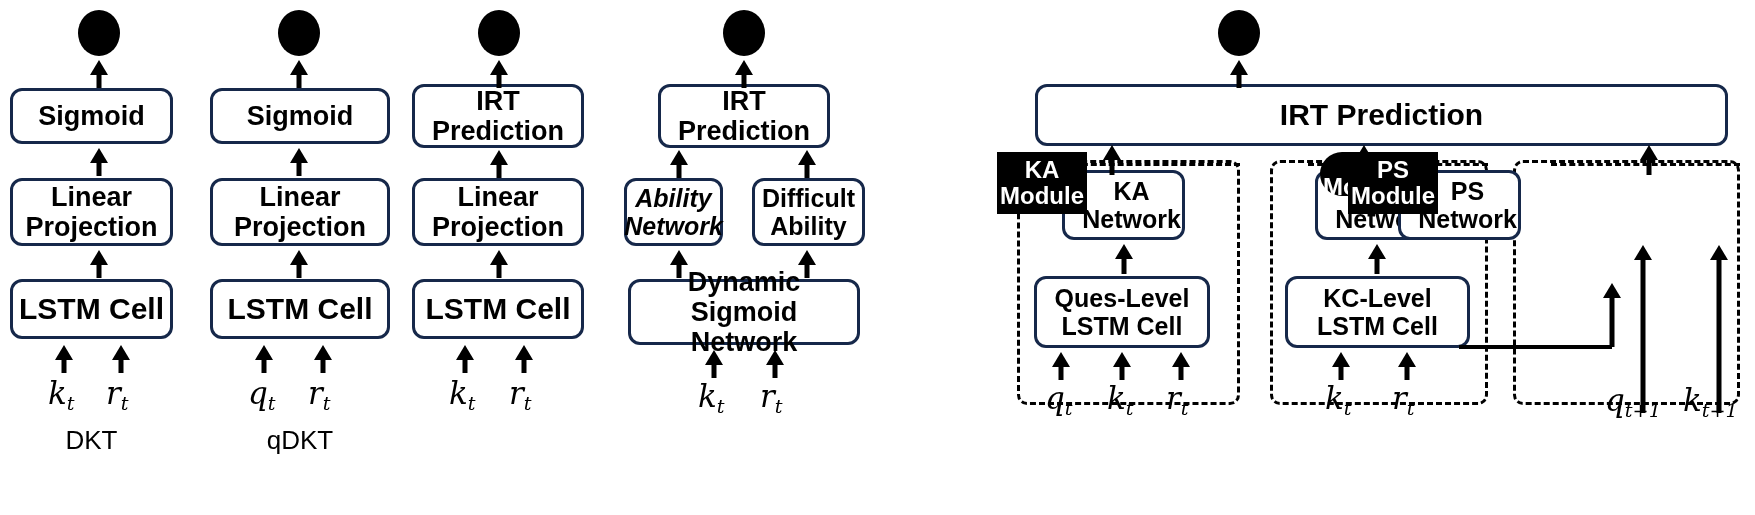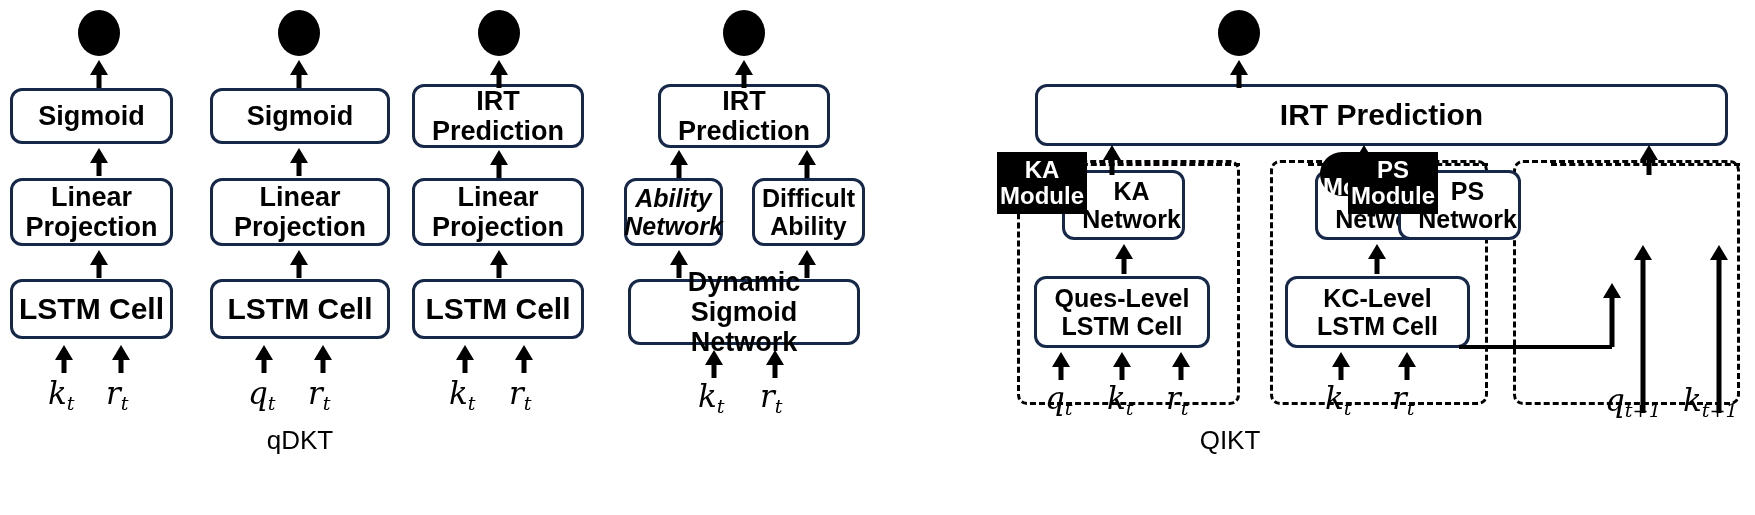--- a/index.html
+++ b/index.html
@@ -158,20 +158,21 @@
   <div class="arrow" style="left:55px; top:345px; width:18px; height:28px;">
     <div class="head"></div>
       <div class="stem" style="width:5px; height:16px;"></div>
   </div>
   <div class="arrow" style="left:112px; top:345px; width:18px; height:28px;">
     <div class="head"></div>
       <div class="stem" style="width:5px; height:16px;"></div>
   </div>
   <div class="mathlabel" style="left:48px; top:375px;">k<sub>t</sub></div>
   <div class="mathlabel" style="left:106px; top:375px;">r<sub>t</sub></div>
+  <div class="caption" style="left:0px; top:425px; width:183px;">DKT</div>
 
   <div class="dot" style="left:278px; top:10px; width:42px; height:46px;"></div>
   <div class="arrow" style="left:290px; top:60px; width:18px; height:28px;">
     <div class="head"></div>
       <div class="stem" style="width:5px; height:16px;"></div>
   </div>
   <div class="box med" style="left:210px; top:88px; width:180px; height:56px;">Sigmoid</div>
   <div class="arrow" style="left:290px; top:148px; width:18px; height:28px;">
     <div class="head"></div>
       <div class="stem" style="width:5px; height:16px;"></div>
@@ -356,15 +357,14 @@
     <div class="head"></div>
       <div class="stem" style="width:5px; height:156px;"></div>
   </div>
   <div class="arrow" style="left:1710px; top:245px; width:18px; height:168px;">
     <div class="head"></div>
       <div class="stem" style="width:5px; height:156px;"></div>
   </div>
   <div class="mathlabel" style="left:1605px; top:382px;">q<sub>t+1</sub></div>
   <div class="mathlabel" style="left:1683px; top:382px;">k<sub>t+1</sub></div>
 
-  <div class="caption" style="left:1130px; top:425px; width:200px;">QIKT</div>
 
 </div>
 
 </body></html>

